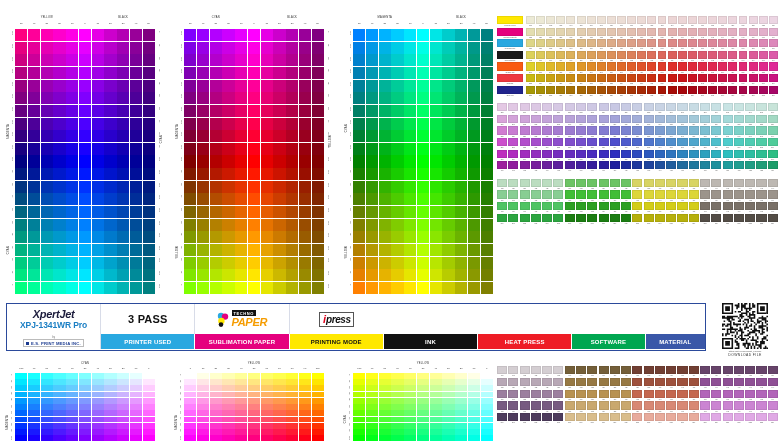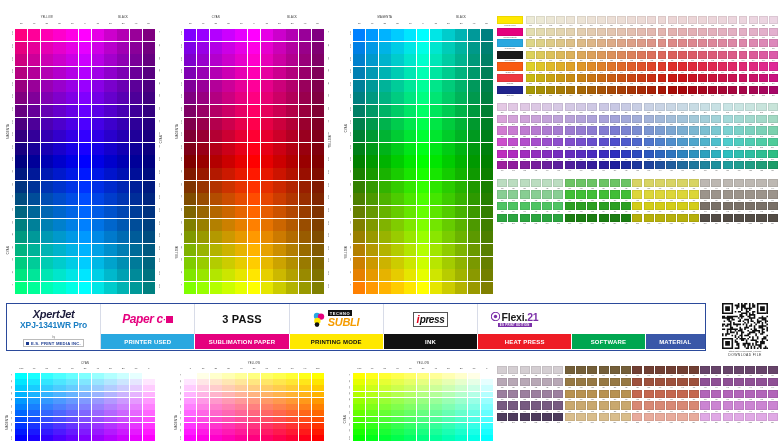--- a/index.html
+++ b/index.html
@@ -2702,56 +2702,41 @@
       </div>
     </div>
 
   <div id="banner">
     <div class="banner-top">
       <div class="bcell" style="width:13.5%;flex-direction:column;">
         <div class="xj1">XpertJet</div>
         <div class="xj2">XPJ-1341WR Pro</div>
       </div>
       <div class="bcell" style="width:13.5%">
-        <div class="paperc">
-          <span>Paper c</span><span class="dot">·</span><span class="sq"></span>
-        </div>
-      </div>
-      <div class="bcell" style="width:13.5%">
         <div class="pass">3 PASS</div>
       </div>
       <div class="bcell" style="width:13.5%">
         <div style="display:flex;align-items:center;gap:1.5px;">
           <svg width="13" height="15" viewBox="0 0 13 15">
             <circle cx="4" cy="4" r="3.2" fill="#29a8e0"></circle>
             <circle cx="8" cy="4.6" r="3.2" fill="#e5007e"></circle>
             <circle cx="4.4" cy="9" r="3.2" fill="#ffe800"></circle>
             <circle cx="4" cy="12.6" r="2.3" fill="#111"></circle>
           </svg>
           <div style="display:flex;flex-direction:column;align-items:flex-start;">
             <span class="techno">TECHNO</span>
-            <span class="subli">SUBLI</span>
+            <span class="subli">PAPER</span>
           </div>
         </div>
       </div>
       <div class="bcell" style="width:13.5%">
         <div class="ipress-box">
           <span class="ipress-i">i</span>
             <span class="ipress-t">press</span>
         </div>
-      </div>
-      <div class="bcell" style="width:10.5%;flex-direction:column;">
-        <div style="display:flex;align-items:center;gap:1.5px;">
-          <svg width="9" height="9" viewBox="0 0 9 9">
-            <circle cx="4.5" cy="4.5" r="4.2" fill="none" stroke="#7b2fa8" stroke-width="1.1"></circle>
-            <circle cx="4.5" cy="4.5" r="1.7" fill="#7b2fa8"></circle>
-          </svg>
-          <span class="flexi"><span>Flexi</span>.<span class="n">21</span></span>
-        </div>
-        <span class="flexi-sub">ES PRINT EDITION</span>
       </div>
     </div>
     <div class="banner-bot">
       <div class="bcell" style="width:13.5%;border-right:1px solid #d8dce8;">
         <div class="es-box">
           <span class="es-by">by</span>
           <span class="es-name">
               <span class="es-sq"></span>
               <span>E.S. PRINT MEDIA INC.</span>
             </span>

